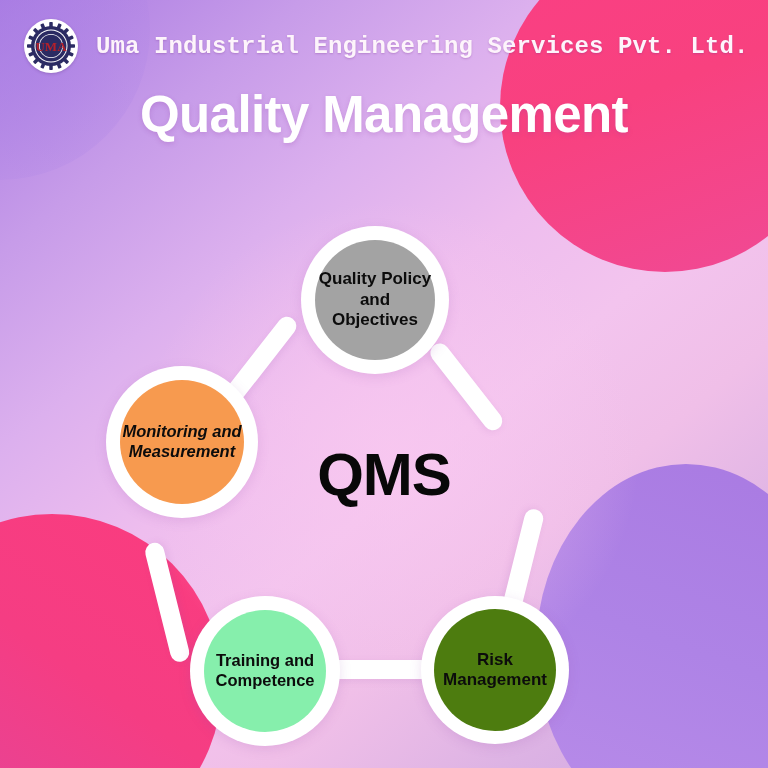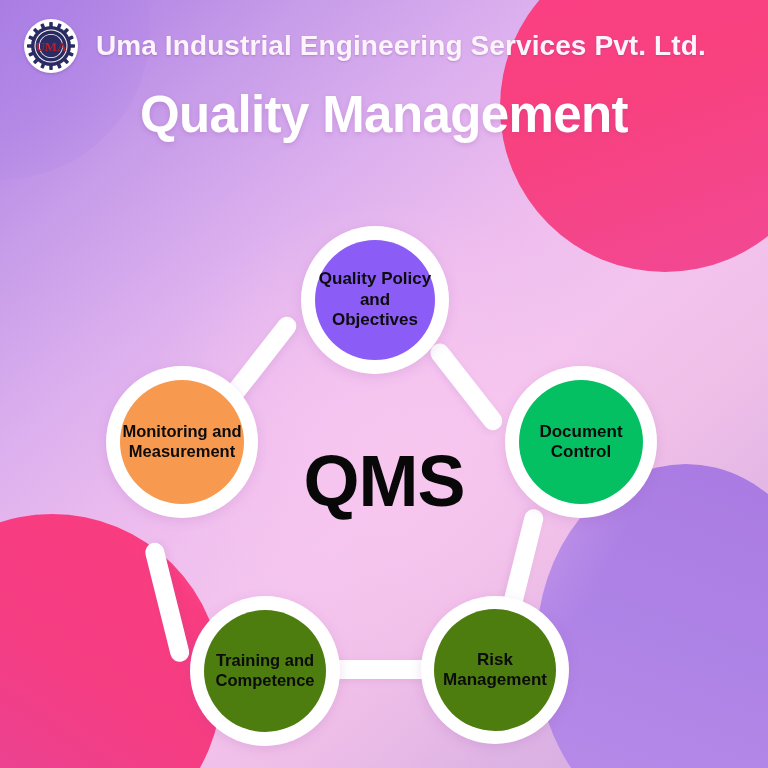--- a/index.html
+++ b/index.html
@@ -71,23 +71,23 @@
     background: #ffffff;
     display: flex;
     align-items: center;
     justify-content: center;
     flex: none;
     box-shadow: 0 1px 3px rgba(70,30,100,.25);
   }
   #company-name {
     margin-left: 18px;
     color: #fdf4fb;
-    font-family: Liberation Sans, sans-serif;
-    font-weight: bold;
-    font-size: 28px;
+    font-family: Liberation Mono, monospace;
+    font-weight: bold;
+    font-size: 24px;
     letter-spacing: .1px;
     white-space: nowrap;
     text-shadow: 0 1px 2px rgba(120,50,140,.30);
   }
   #main-title {
     margin-top: 12px;
     text-align: center;
     color: #ffffff;
     font-weight: bold;
     font-size: 51px;
@@ -133,29 +133,29 @@
     line-height: 1.2;
   }
   #node-quality      { width: 148px; height: 148px; left: 301px; top: 226px; }
   #node-quality .disc{ width: 120px; height: 120px; font-size: 17px; }
   #node-document     { width: 152px; height: 152px; left: 505px; top: 366px; }
   #node-document .disc{ width: 124px; height: 124px; font-size: 17px; }
   #node-risk         { width: 148px; height: 148px; left: 421px; top: 596px; }
   #node-risk .disc   { width: 122px; height: 122px; font-size: 17px; }
   #node-training     { width: 150px; height: 150px; left: 190px; top: 596px; }
   #node-training .disc{ width: 122px; height: 122px; font-size: 16.5px; }
-  #node-monitoring   { width: 152px; height: 152px; left: 106px; top: 366px; }
+  #node-monitoring   { width: 152px; height: 152px; left: 106px; top: 366px; font-style: italic; }
   #node-monitoring .disc{ width: 124px; height: 124px; font-size: 16.5px; }
 
   #center-label {
     position: absolute;
     left: 0; top: 440px;
     width: 768px;
     text-align: center;
-    font-size: 72px;
+    font-size: 60px;
     font-weight: bold;
     color: #080808;
     letter-spacing: -1px;
     z-index: 11;
   }
 
   
   .logo-svg { display: block; }
 </style>
 </head>
@@ -222,39 +222,34 @@
 
   <div id="diagram">
 
     <div class="connector" style="left:228px; top:392px; width:105px; transform: rotate(-52deg);"></div>
     <div class="connector" style="left:434px; top:336px; width:105px; transform: rotate(52deg);"></div>
     <div class="connector" style="left:536px; top:500px; width:122px; transform: rotate(104deg);"></div>
     <div class="connector" style="left:308px; top:660px; width:126px; transform: rotate(0deg);"></div>
     <div class="connector" style="left:182px; top:652px; width:122px; transform: rotate(-104deg);"></div>
 
     <div class="node" id="node-quality">
-      <div class="disc" style="background:#8b5cf6;">
+      <div class="disc" style="background:#a3a3a3;">
         <span>Quality Policy and Objectives</span>
       </div>
     </div>
 
-    <div class="node" id="node-document">
-      <div class="disc" style="background:#05bf63;">
-        <span>Document Control</span>
-      </div>
-    </div>
 
     <div class="node" id="node-risk">
       <div class="disc" style="background:#4d7c0f;">
         <span>Risk Management</span>
       </div>
     </div>
 
     <div class="node" id="node-training">
-      <div class="disc" style="background:#4d7c0f;text-align:center;">
+      <div class="disc" style="background:#86efac;text-align:center;">
         <span>Training and Competence</span>
       </div>
     </div>
 
     <div class="node" id="node-monitoring">
       <div class="disc" style="background:#f79a4f;">
         <span>Monitoring and Measurement</span>
       </div>
     </div>
 

